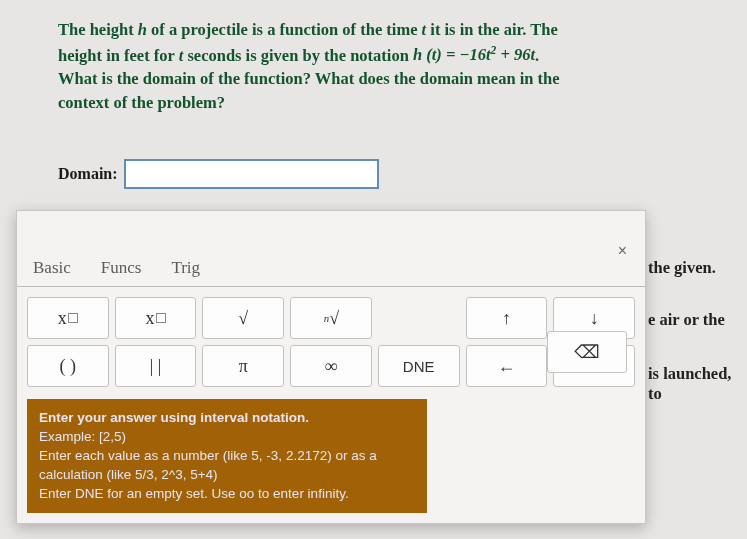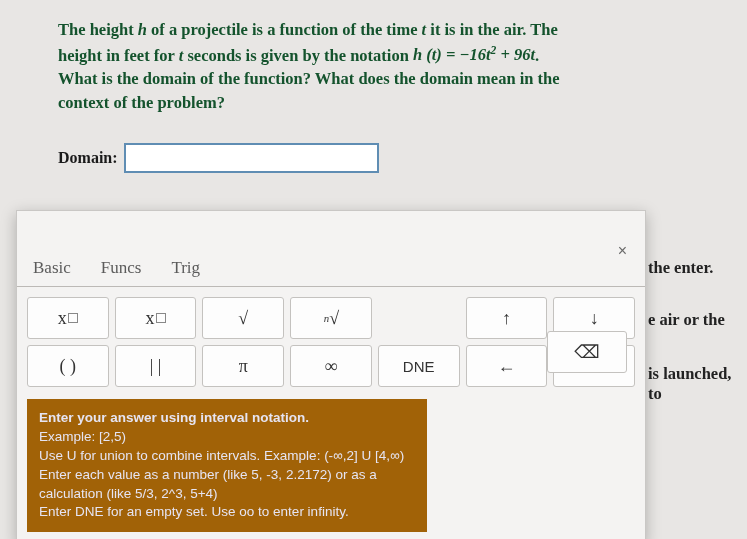--- a/index.html
+++ b/index.html
@@ -18,21 +18,21 @@
     .question {
       font-size: 16.5px;
       line-height: 1.45;
       font-weight: bold;
       color: #14532d;
     }
     .question .math { font-style: italic; }
     .func-eq { font-style: italic; font-weight: bold; }
     .sup { font-size: 0.7em; vertical-align: super; }
     .domain-row {
-      margin-top: 28px;
+      margin-top: 44px;
       display: flex;
       align-items: center;
       gap: 6px;
     }
     .domain-row label {
       font-weight: bold;
       font-size: 16px;
     }
     .domain-input {
       width: 255px;
@@ -142,21 +142,21 @@
     <span>What is the domain of the function? What does the domain mean in the</span><br>
     <span>context of the problem?</span>
   </p>
 
   <div class="domain-row">
     <label>Domain:</label>
     <input class="domain-input" type="text" value="" style="">
   </div>
 </div>
 
-<div class="bg-text" style="top:258px">the enter.</div>
+<div class="bg-text" style="top:258px">the given.</div>
 <div class="bg-text" style="top:310px">e air or the</div>
 <div class="bg-text" style="top:364px">is launched, to</div>
 
 <div class="calc-panel">
   <div class="tabs">
     <div class="tab">Basic</div>
     <div class="tab">Funcs</div>
     <div class="tab">Trig</div>
     <div class="tab-close">×</div>
   </div>
@@ -189,17 +189,16 @@
   </div>
 
   <div class="row3extra">
     <div class="key empty"></div>
     <div class="key">⌫</div>
   </div>
 
   <div class="helpbox">
     <div class="hl">Enter your answer using interval notation.</div>
     <div>Example: [2,5)</div>
-    <div>Use U for union to combine intervals. Example: (-∞,2] U [4,∞)</div>
     <div>Enter each value as a number (like 5, -3, 2.2172) or as a calculation (like 5/3, 2^3, 5+4)</div>
     <div>Enter DNE for an empty set. Use oo to enter infinity.</div>
   </div>
 </div>
 
 </body></html>

